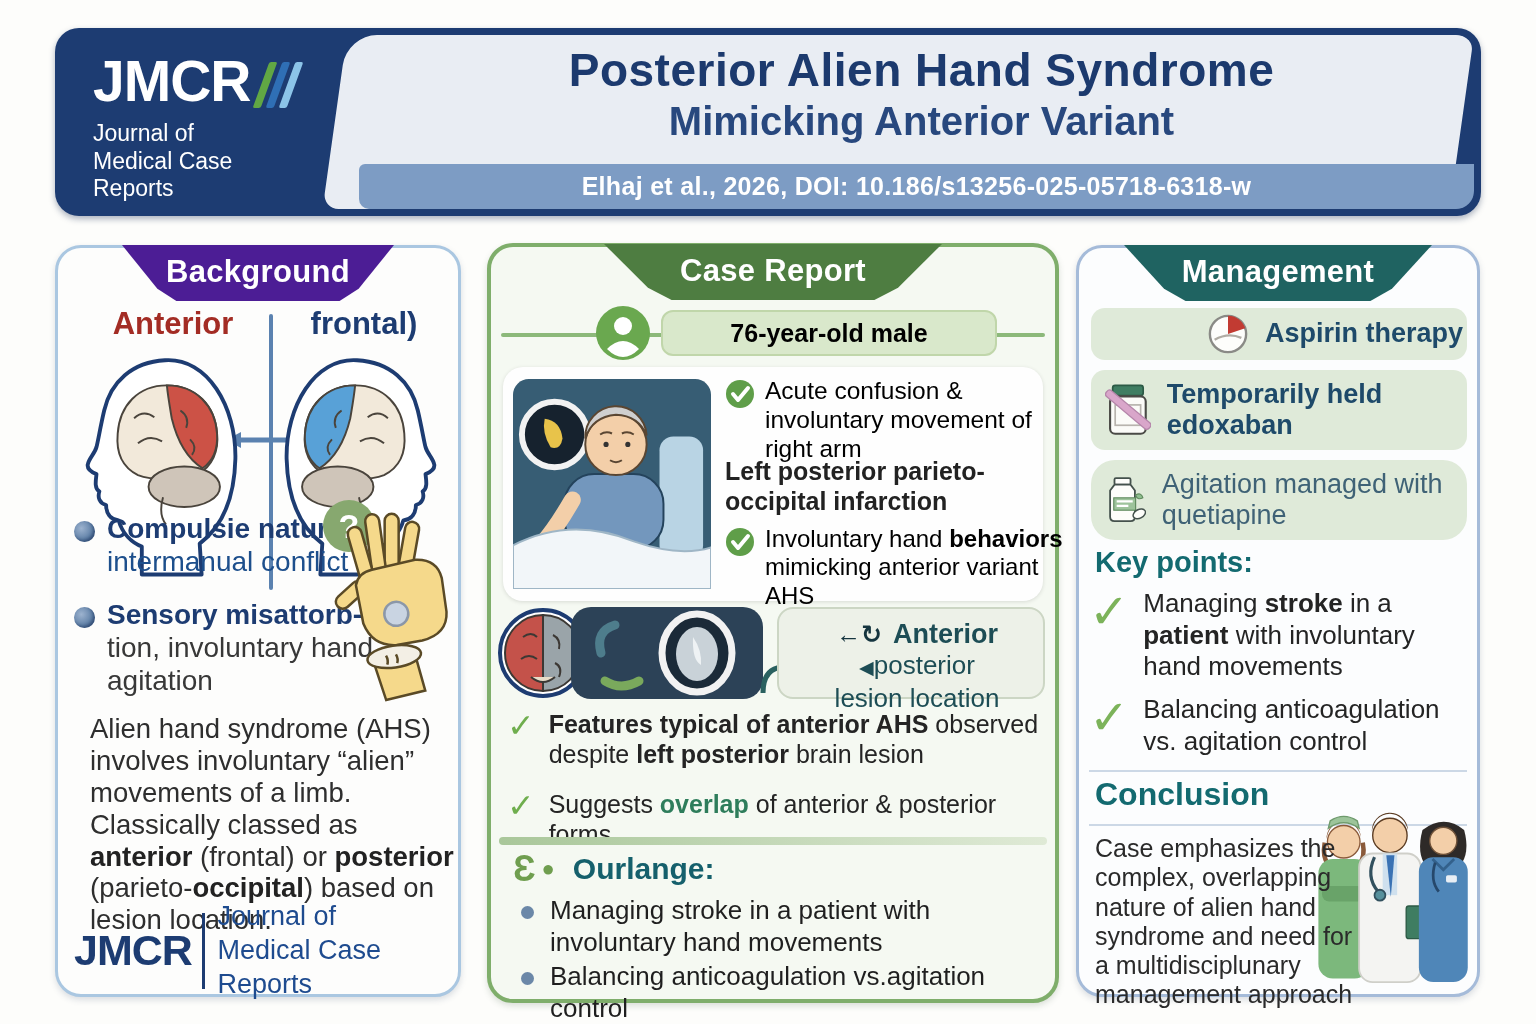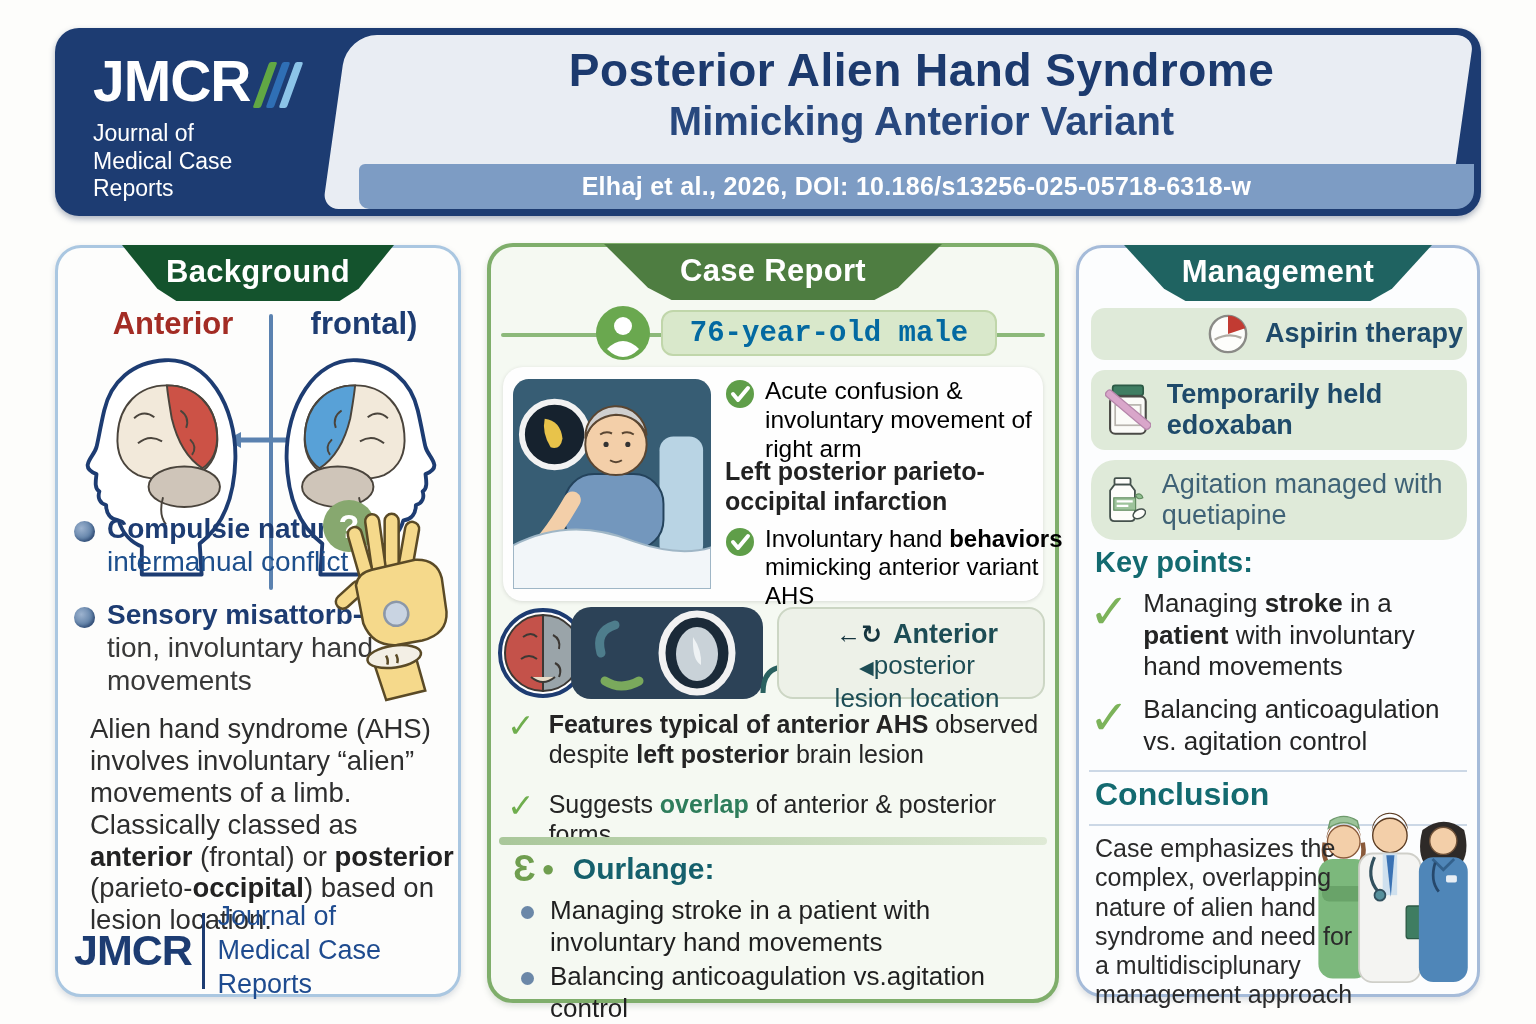--- a/index.html
+++ b/index.html
@@ -31,21 +31,21 @@
   .panel{position:absolute;top:245px;height:752px;border-radius:26px;box-shadow:0 3px 6px rgba(60,80,110,.18);}
   .panel-bg{position:absolute;left:55px;width:406px;background:#fdfdfc;border:3px solid #aac7e1;}
   .panel-case{position:absolute;left:487px;top:243px;width:572px;height:760px;background:#f5f9f2;
               border:4px solid #7fae6b;border-radius:26px;box-shadow:0 3px 6px rgba(60,90,60,.18);}
   .panel-mgmt{position:absolute;left:1076px;width:404px;background:#fcfdfe;border:3px solid #a5bbd9;}
 
   .banner{position:absolute;top:-3px;left:50%;transform:translateX(-50%);height:56px;
           clip-path:polygon(0 0,100% 0,87% 78%,80% 100%,20% 100%,13% 78%);
           text-align:center;}
   .banner span{display:block;color:#fff;font-weight:bold;font-size:31px;line-height:53px;letter-spacing:.3px;}
-  .banner-navy{background:#14532d;width:272px;}
+  .banner-navy{background:#4c1d95;width:272px;}
   .banner-green{background:#4e7d41;width:338px;}
   .banner-teal{background:#1f6361;width:308px;}
 
   
   .bg-label{position:absolute;font-size:31px;font-weight:bold;text-align:center;}
   .lab-anterior{left:30px;top:58px;width:170px;color:#a32c24;}
   .lab-frontal{left:224px;top:58px;width:164px;color:#1d3c72;}
   .vline{position:absolute;left:211px;top:66px;width:4px;height:276px;background:#5b82b0;border-radius:2px;}
   .head-svg{position:absolute;top:100px;width:164px;height:232px;}
   .head-left{left:24px;} .head-right{left:218px;}
@@ -65,21 +65,21 @@
   .footer-logo{position:absolute;left:16px;top:652px;display:flex;align-items:center;}
   .fl-acro{font-size:43px;font-weight:bold;color:#1d3c72;letter-spacing:-1px;}
   .fl-bar{width:4px;height:76px;background:#1d3c72;margin:0 12px 0 10px;}
   .fl-name{font-size:27px;color:#1e4b8f;line-height:1.25;}
 
   
   .badge-line{position:absolute;left:10px;right:10px;top:86px;height:4px;background:#8cb97a;border-radius:2px;}
   .person-circle{position:absolute;left:104px;top:58px;width:56px;height:56px;}
   .age-badge{position:absolute;left:170px;top:63px;width:336px;height:46px;background:#d9e8cb;
              border:2px solid #c0d6aa;border-radius:12px;text-align:center;}
-  .age-badge span{font-size:29px;font-weight:bold;color:#0369a1;line-height:43px;font-family:Liberation Mono, monospace;}
+  .age-badge span{font-size:25px;font-weight:bold;color:#000000;line-height:43px;}
   .case-card{position:absolute;left:12px;top:120px;width:540px;height:234px;background:#fefefe;
              border-radius:20px;box-shadow:0 1px 4px rgba(0,0,0,.12);}
   .patient-svg{position:absolute;left:10px;top:12px;width:198px;height:210px;}
   .ci{position:absolute;left:222px;display:flex;gap:10px;}
   .ci .txt{width:302px;font-size:24.5px;line-height:1.18;color:#000000;}
   .ci1{top:10px;} .ci2{top:90px;left:222px;} .ci3{top:158px;}
   .ci2 .txt{font-weight:bold;font-size:25px;color:#222;width:312px;}
   .ci3 .txt{font-size:24px;}
   .ckc{flex:0 0 auto;width:30px;height:30px;margin-top:2px;}
   .scan-row{position:absolute;left:0;top:358px;width:100%;height:96px;}
@@ -194,21 +194,21 @@
       <span class="dot-sphere"></span>
       <div class="bl-text">
         <b>Compulsie nature</b><br>
         <span class="nvy">intermanual conflict</span>
       </div>
     </div>
     <div class="bl bl2">
       <span class="dot-sphere"></span>
       <div class="bl-text">
         <b>Sensory misattorb-</b><br>
-        <span class="gry">tion, involuntary hand movements</span>
+        <span class="gry">tion, involuntary hand agitation</span>
       </div>
     </div>
 
     <svg class="hand-svg" viewBox="0 0 146 210">
       <circle cx="33" cy="30" r="26" fill="#87a86f"></circle>
       <polygon points="46,50 58,64 38,56" fill="#87a86f"></polygon>
       <text x="33" y="42" text-anchor="middle" font-size="34" font-weight="bold" fill="#ffffff">?</text>
       <g transform="rotate(-8 80 130)" stroke="#5a4a26" stroke-width="2.5" fill="#f5d98b">
         <rect x="96" y="28" width="14" height="56" rx="7" transform="rotate(18 103 56)"></rect>
         <rect x="80" y="18" width="14" height="62" rx="7" transform="rotate(8 87 49)"></rect>

